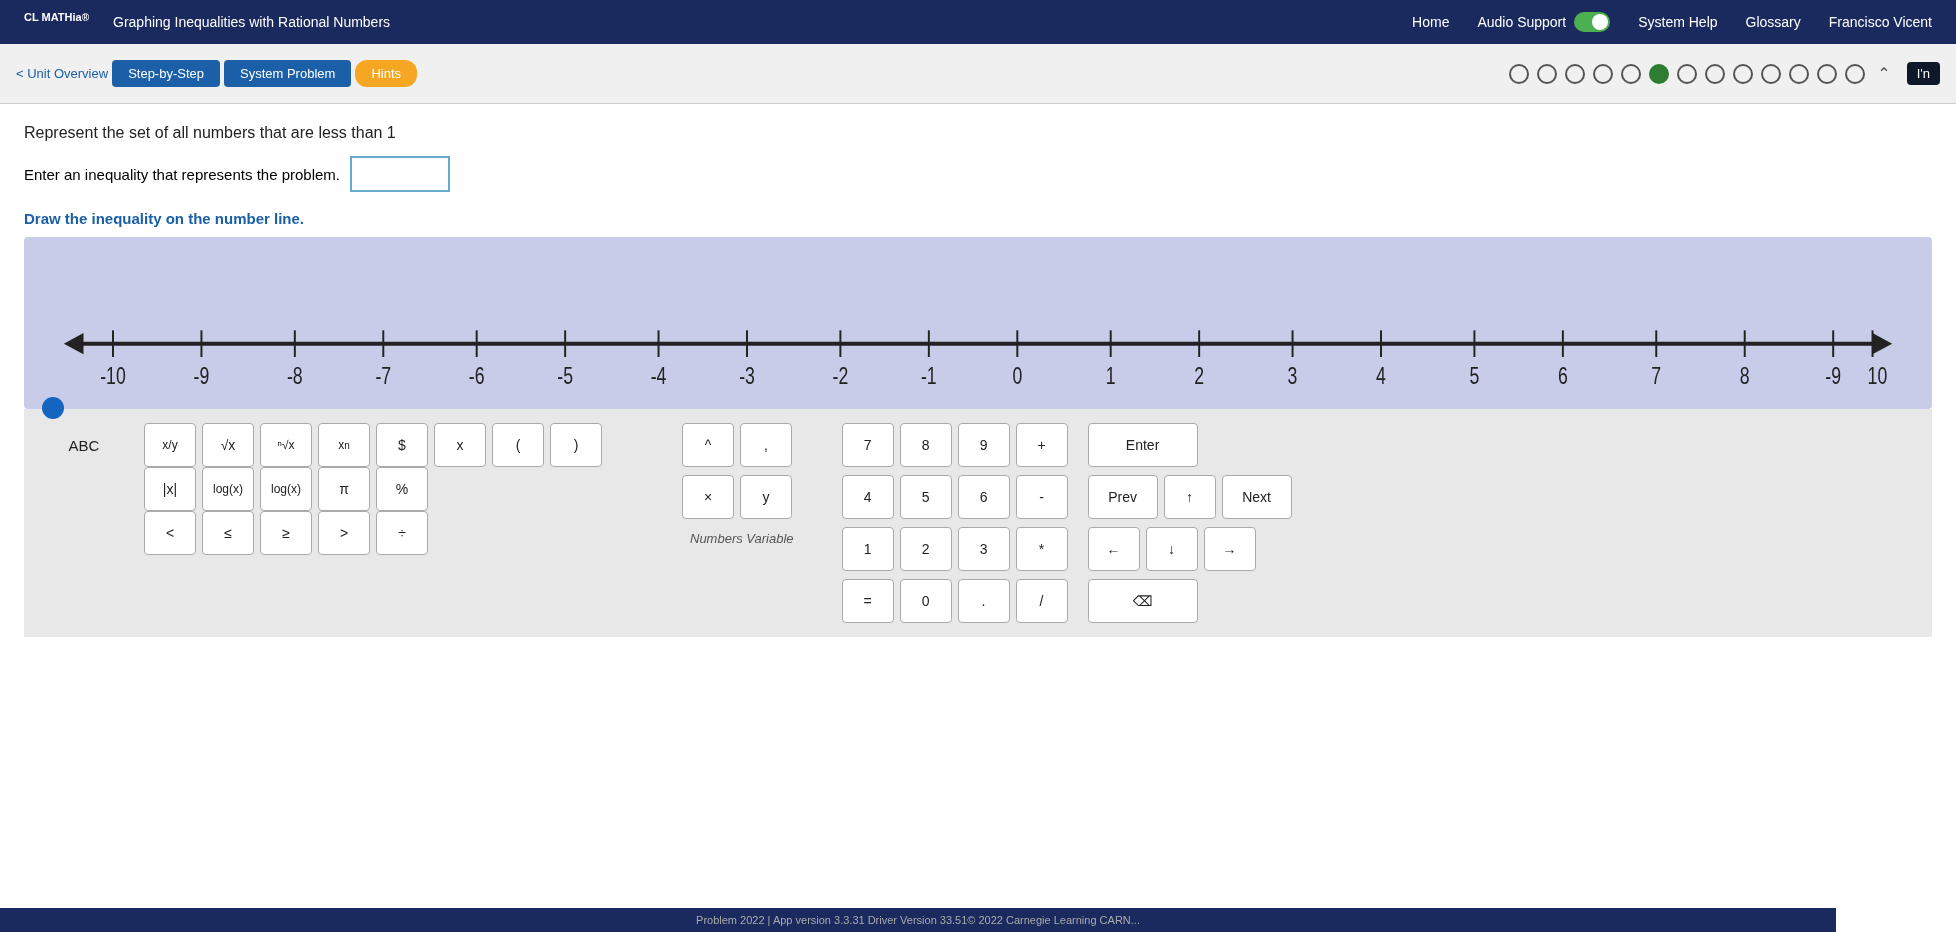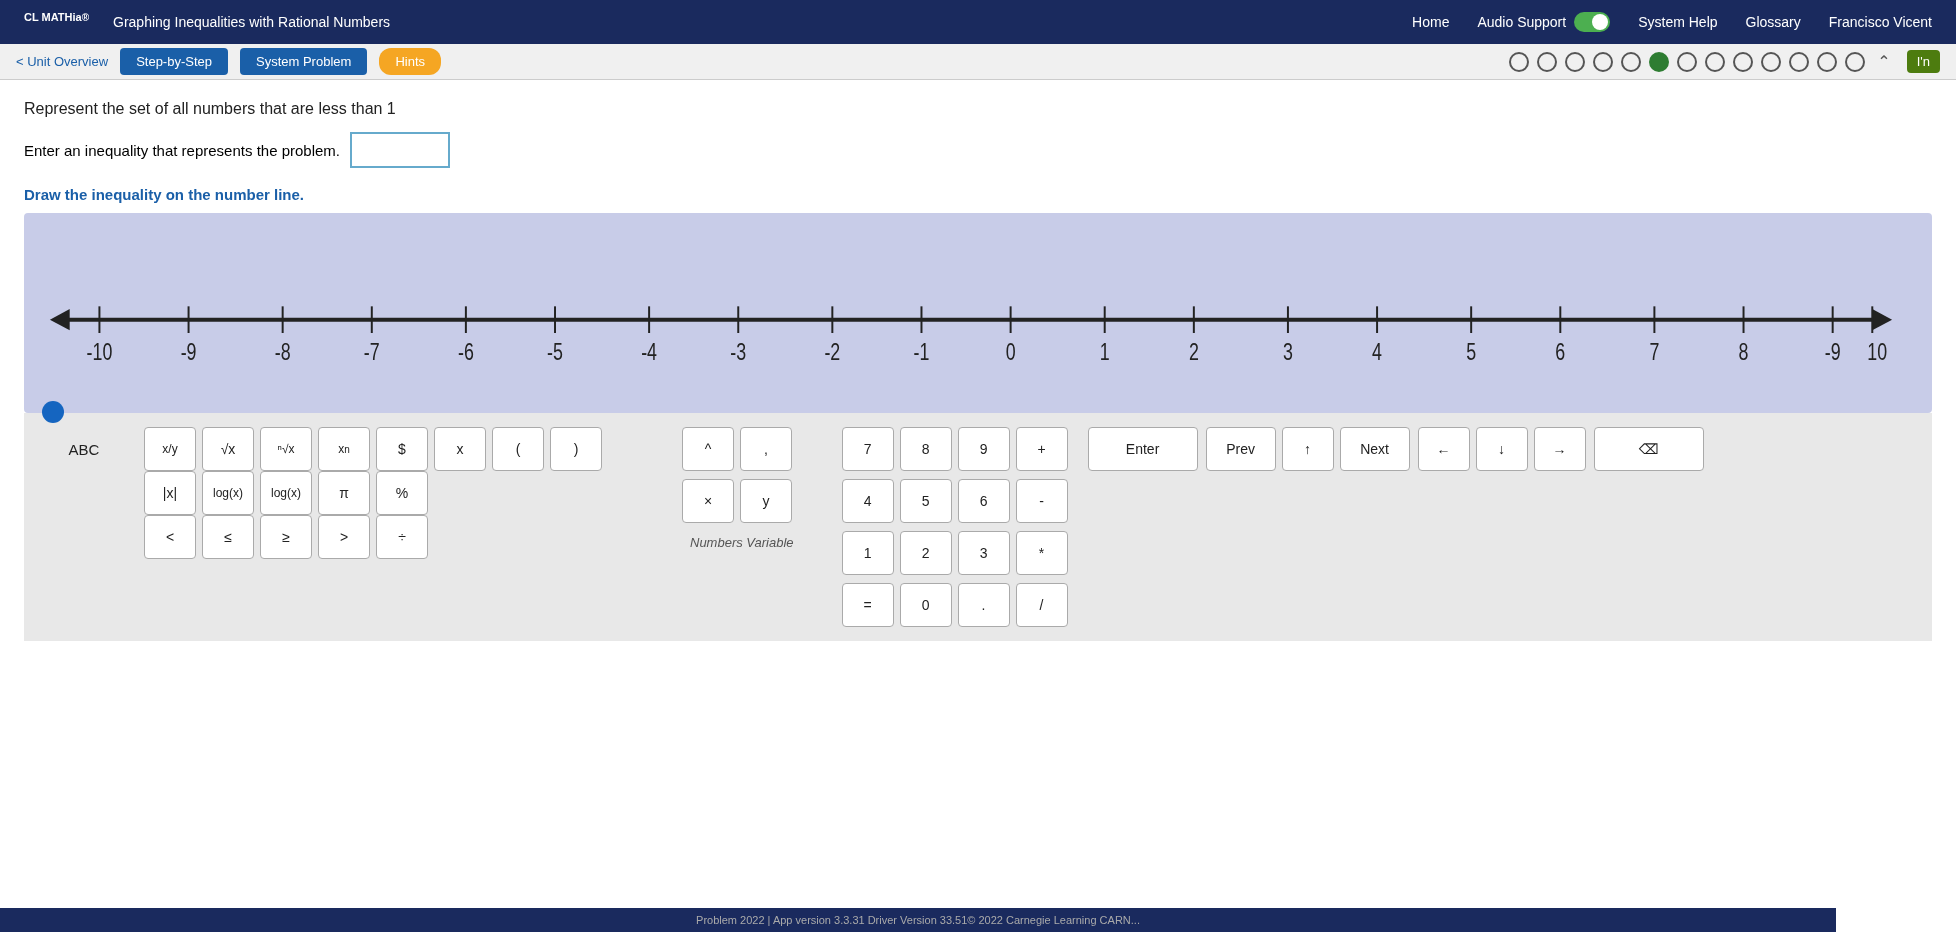--- a/index.html
+++ b/index.html
@@ -29,40 +29,40 @@
       background: #fff; border-radius: 50%; top: 2px; right: 2px;
     }
 
     
     .sub-nav {
       background: #f0f0f0;
       border-bottom: 1px solid #ccc;
       display: flex;
       align-items: center;
       padding: 8px 16px;
-      height: 36px;
-      gap: 12px;
+      height: 60px;
+      gap: 4px;
     }
     .sub-nav .unit-overview { color: #1a5fa8; font-size: 13px; text-decoration: none; cursor: pointer; }
     .btn-step { background: #1a5fa8; color: #fff; border: none; border-radius: 4px; padding: 6px 16px; font-size: 13px; cursor: pointer; }
     .btn-sample { background: #1a5fa8; color: #fff; border: none; border-radius: 4px; padding: 6px 16px; font-size: 13px; cursor: pointer; }
     .btn-hints { background: #f5a623; color: #fff; border: none; border-radius: 12px; padding: 6px 16px; font-size: 13px; cursor: pointer; }
 
     
     .progress-circles {
       display: flex; align-items: center; gap: 8px; margin-left: auto;
     }
     .circle {
       width: 20px; height: 20px; border-radius: 50%;
       border: 2px solid #555; background: transparent; display: inline-block;
     }
     .circle.filled { background: #2e7d32; border-color: #2e7d32; }
     .circle.empty { background: transparent; border-color: #555; }
     .chevron-up { font-size: 16px; color: #555; cursor: pointer; margin-left: 4px; }
-    .in-btn { background: #4d7c0f; color: #fff; border: none; border-radius: 4px; padding: 4px 10px; font-size: 13px; margin-left: 8px; cursor: pointer; }
+    .in-btn { background: #0f172a; color: #fff; border: none; border-radius: 4px; padding: 4px 10px; font-size: 13px; margin-left: 8px; cursor: pointer; }
 
     
     .main-content {
       background: #fff;
       padding: 20px 24px 0 24px;
     }
     .problem-text { font-size: 16px; color: #222; margin-bottom: 14px; }
 
     .inequality-row {
       display: flex; align-items: center; gap: 10px; margin-bottom: 18px; font-size: 15px;
@@ -71,24 +71,24 @@
       border: 2px solid #6ac; width: 100px; height: 36px; font-size: 15px;
       text-align: center; outline: none; background: #fff;
     }
 
     .draw-label { font-size: 15px; font-weight: bold; color: #1a5fa8; margin-bottom: 10px; }
 
     
     .numberline-area {
       background: #c8cce8;
       border-radius: 4px;
-      padding: 30px 30px 20px 16px;
+      padding: 30px 30px 20px 30px;
       margin-bottom: 0;
       position: relative;
-      height: 200px;
+      height: 172px;
     }
     .numberline-container {
       position: relative;
       margin-top: 50px;
     }
     .numberline-svg {
       width: 100%;
       height: 80px;
     }
 
@@ -356,21 +356,21 @@
       <div class="keyboard-row">
         <button class="kbd-btn">=</button>
         <button class="kbd-btn">0</button>
         <button class="kbd-btn">.</button>
         <button class="kbd-btn">/</button>
       </div>
     </div>
 
     <div style="flex:0 0 20px;"></div>
 
-    <div style="display:flex;flex-direction:row;gap:8px;">
+    <div style="display:flex;flex-direction:column;gap:8px;">
       <div class="keyboard-row">
         <button class="kbd-btn enter-btn" style="min-width:110px;">Enter</button>
       </div>
       <div class="keyboard-row">
         <button class="kbd-btn prev-btn">Prev</button>
         <button class="kbd-btn">↑</button>
         <button class="kbd-btn next-btn">Next</button>
       </div>
       <div class="keyboard-row">
         <button class="kbd-btn">←</button>

